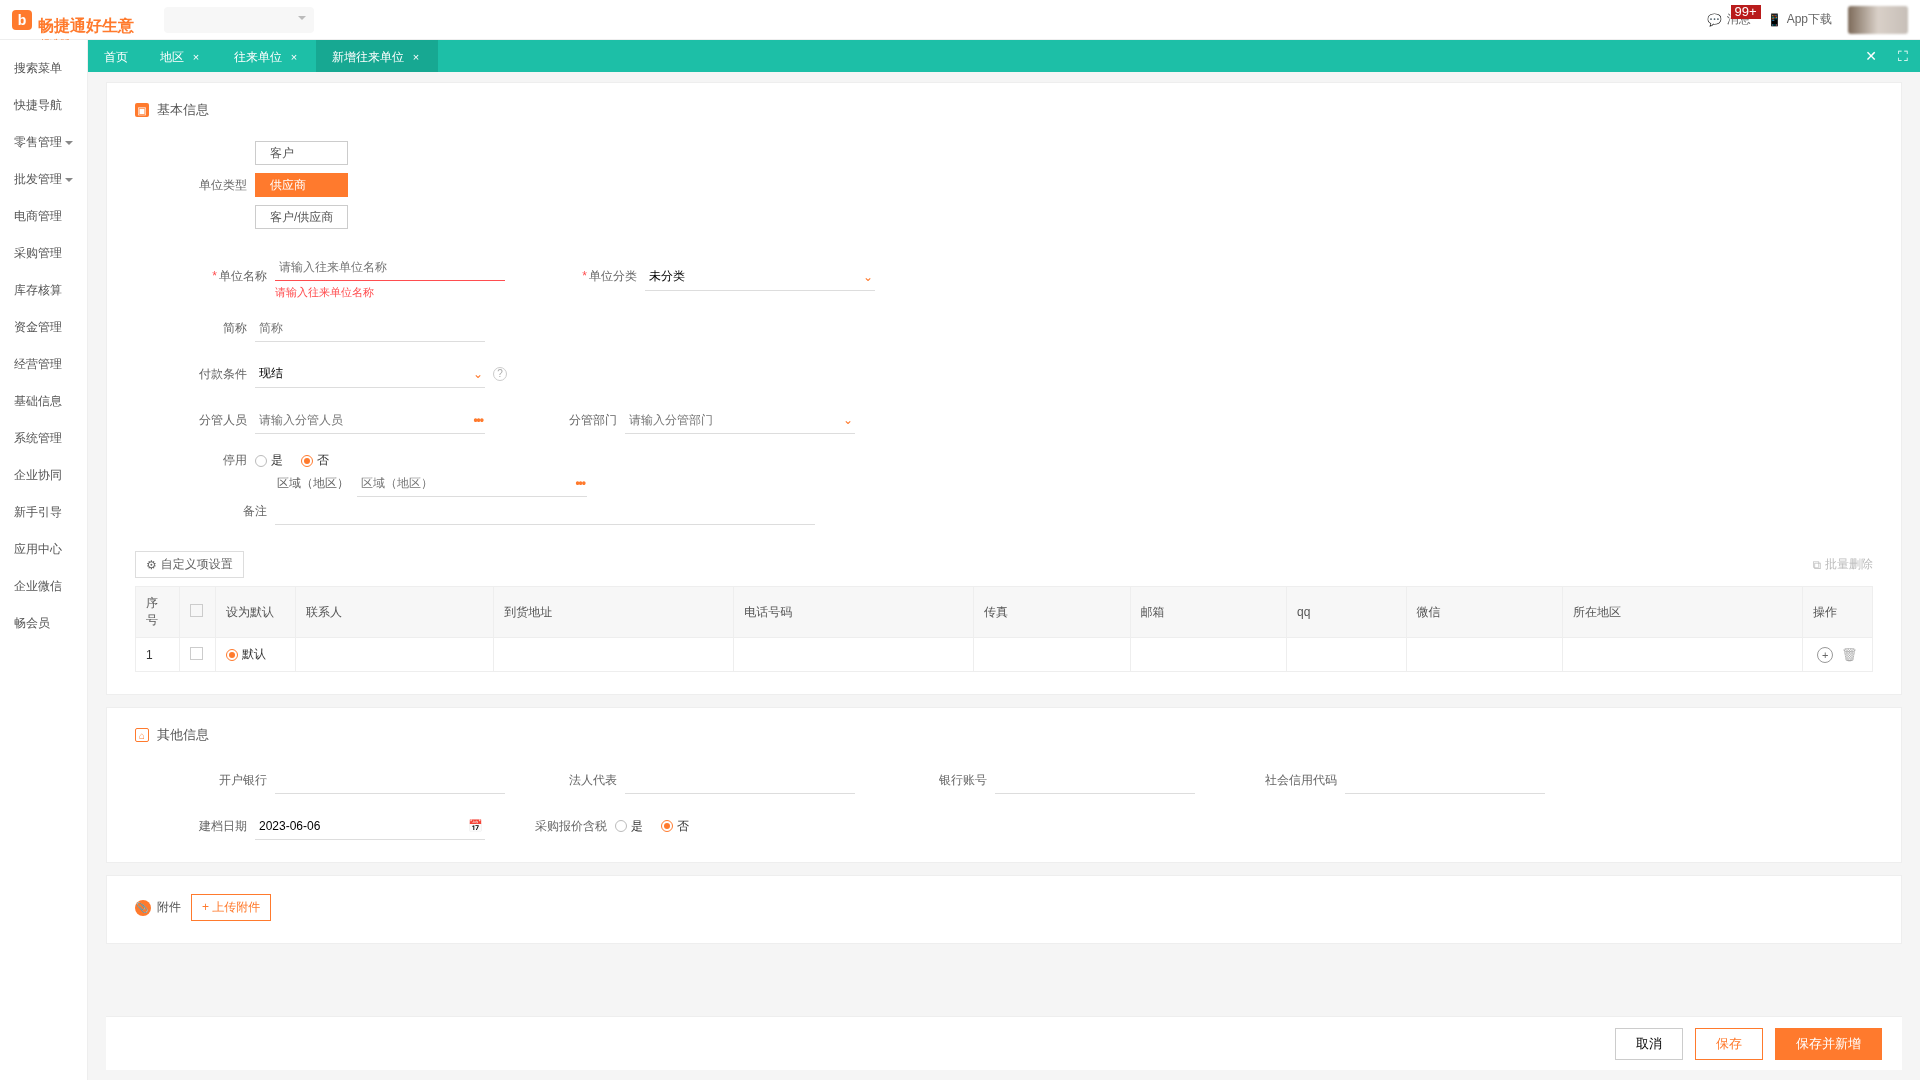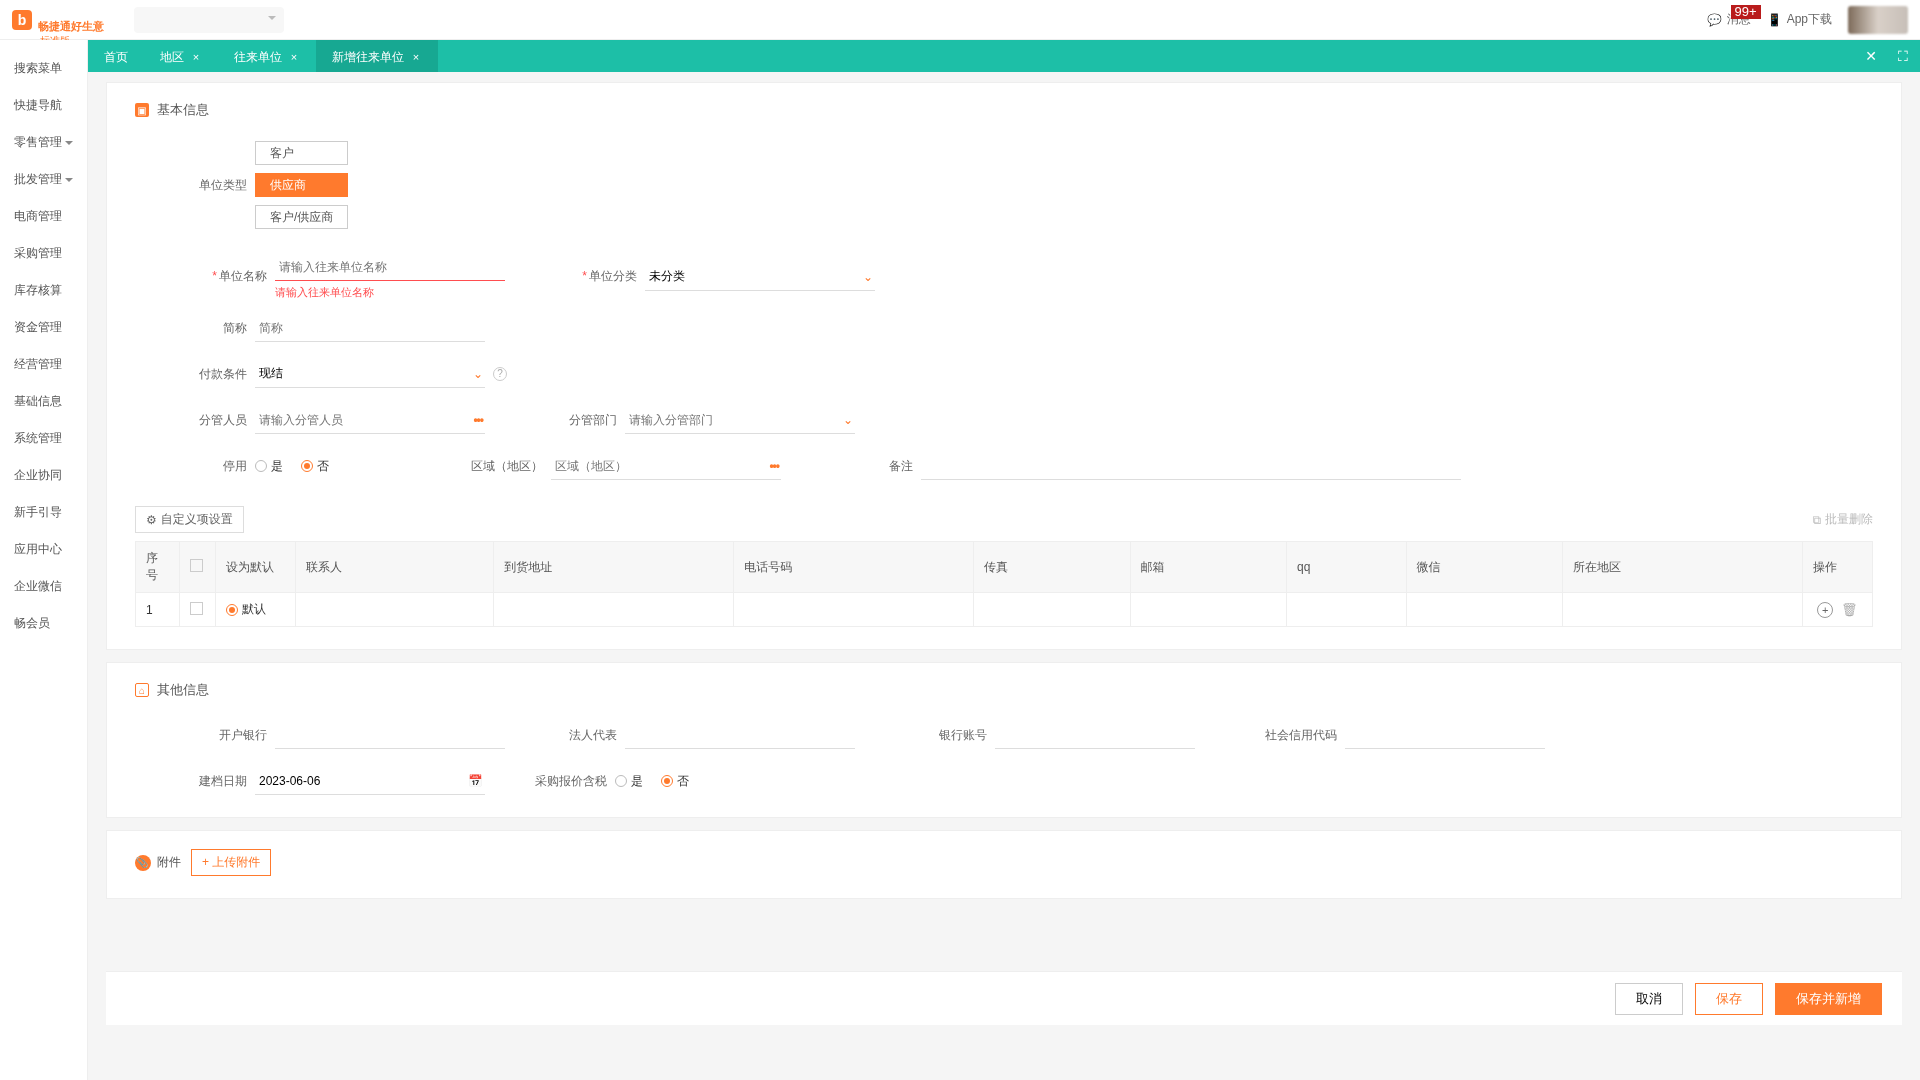--- a/index.html
+++ b/index.html
@@ -3,21 +3,21 @@
 <meta charset="utf-8">
 <style>
 * { margin: 0; padding: 0; box-sizing: border-box; }
 body { font-family: "Microsoft YaHei", "PingFang SC", sans-serif; font-size: 12px; color: #333; background: #f5f5f5; overflow: hidden; }
 .app { display: flex; flex-direction: column; height: 100vh; }
 
 
 .topbar { height: 40px; background: #fff; display: flex; align-items: center; padding: 0 12px; border-bottom: 1px solid #eee; }
 .logo-wrap { display: flex; align-items: center; gap: 6px; }
 .logo-icon { width: 20px; height: 20px; background: #ff7a2d; border-radius: 4px; display: flex; align-items: center; justify-content: center; color: #fff; font-weight: bold; font-size: 14px; }
-.logo-text { font-size: 11px; color: #ff7a2d; font-weight: 600; margin-top: 28px; }
+.logo-text { font-size: 16px; color: #ff7a2d; font-weight: 600; margin-top: 28px; }
 .edition { font-size: 10px; color: #ff7a2d; margin-left: 2px; }
 .company-select { margin-left: 30px; width: 150px; height: 26px; background: #f7f7f7; border-radius: 4px; display: flex; align-items: center; padding: 0 8px; color: #aaa; position: relative; }
 .company-select::after { content: ''; position: absolute; right: 8px; top: 50%; transform: translateY(-50%); border: 4px solid transparent; border-top-color: #bbb; }
 .topbar-spacer { flex: 1; }
 .top-action { display: flex; align-items: center; gap: 4px; margin-left: 16px; color: #666; font-size: 12px; position: relative; cursor: pointer; }
 .top-action .icn { width: 16px; height: 16px; display: inline-flex; align-items: center; justify-content: center; }
 .badge { position: absolute; top: -6px; right: -10px; background: #b91c1c; color: #fff; border-radius: 0; padding: 0 4px; font-size: 13px; line-height: 14px; min-width: 22px; text-align: center; }
 .avatar-box { width: 60px; height: 28px; margin-left: 16px; background: linear-gradient(90deg, #7d6b5a 0%, #d9d0c8 50%, #c7bfb8 100%); border-radius: 3px; filter: blur(1px); }
 
 
@@ -269,21 +269,21 @@
             </div>
             <div class="field fx2">
               <div class="label">分管部门</div>
               <div class="control">
                 <input class="input" placeholder="请输入分管部门" style="">
                 <span class="sel-arrow">⌄</span>
               </div>
             </div>
           </div>
 
-          <div class="frow" style="margin-bottom:26px;">
+          <div class="frow" style="margin-bottom:26px;flex-direction:column;">
             <div class="field fx1">
               <div class="label">停用</div>
               <div class="radio-group">
                 <div class="radio">
                     <span class="dot"></span>
                     <span>是</span>
                   </div>
                 <div class="radio selected">
                     <span class="dot"></span>
                     <span>否</span>

